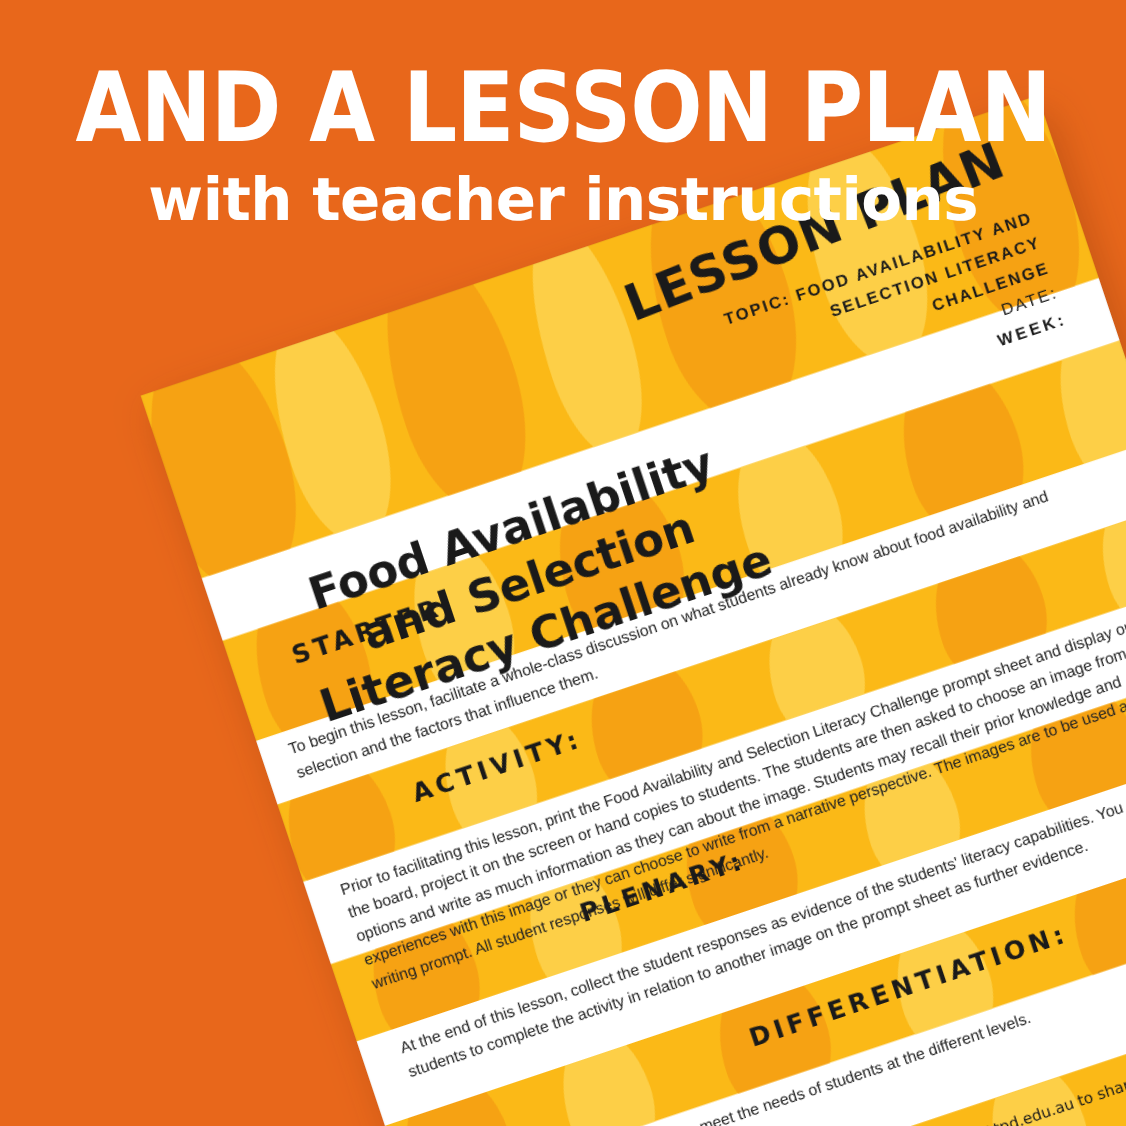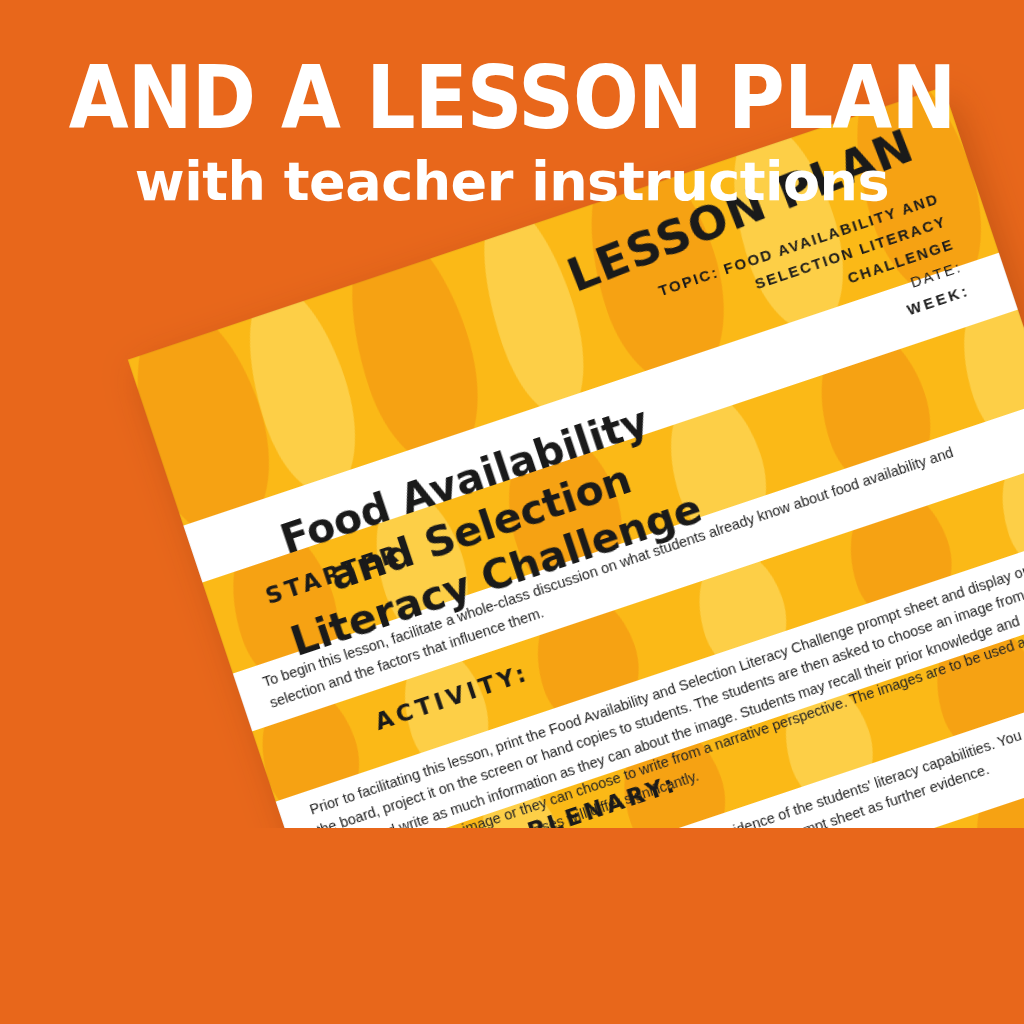--- a/index.html
+++ b/index.html
@@ -8,21 +8,21 @@
     width: 1024px;
     height: 1024px;
     overflow: hidden;
     background: #E8671B;
     font-family: "Liberation Sans", sans-serif;
   }
 
   #stage {
     position: relative;
     width: 1024px;
-    height: 828px;
+    height: 1024px;
     background: #E8671B;
     overflow: hidden;
   }
 
   
   .headline-wrap {
     position: absolute;
     left: 0;
     top: 56px;
     width: 1024px;

